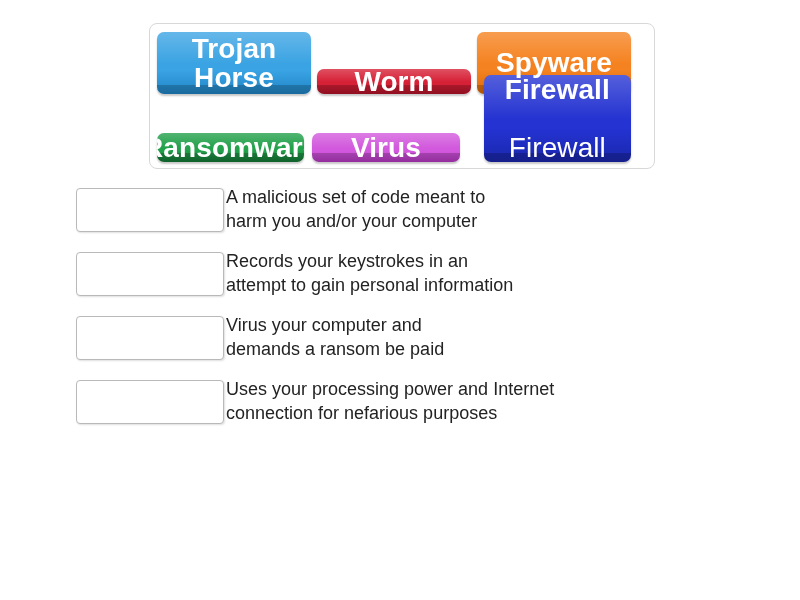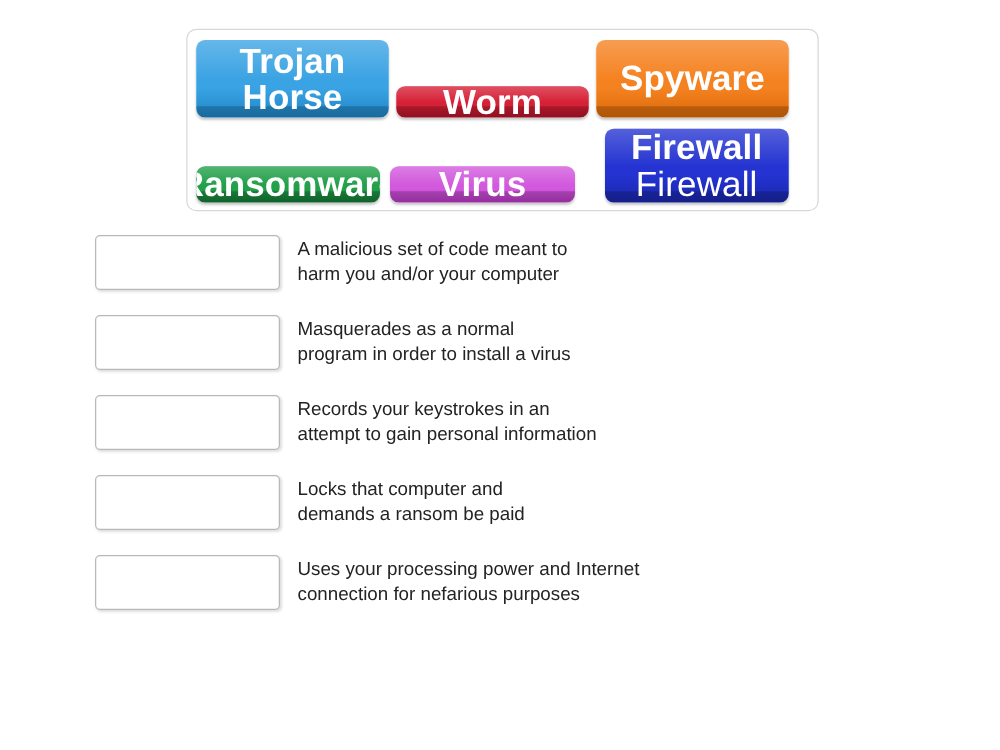--- a/index.html
+++ b/index.html
@@ -102,22 +102,22 @@
     height: 44px;
     box-sizing: border-box;
     border: 1px solid #b9b9b9;
     border-radius: 4px;
     background: #ffffff;
     box-shadow: 1px 1px 2px rgba(0,0,0,.13);
     flex: 0 0 auto;
   }
 
   .definition {
-    margin-left: 14px;
-    font-size: 15px;
+    margin-left: 2px;
+    font-size: 18px;
     line-height: 1.32;
     color: #232323;
     white-space: pre-line;
     flex: 1 1 auto;
   }
 </style>
 </head>
 <body style="background: rgb(255, 255, 255);">
 
 <div id="tile-tray" style="border-color: rgb(216, 216, 216);">
@@ -134,52 +134,47 @@
     </div>
   </div>
 
   <div class="tile-row">
     <div class="tile" id="tile-1-0" style="background: linear-gradient(rgb(34, 160, 74) 0%, rgb(34, 160, 74) 62%, rgb(20, 122, 54) 100%);">
       <span class="tile-label">Ransomware</span>
     </div>
     <div class="tile narrow" id="tile-1-1" style="background: linear-gradient(rgb(210, 89, 221) 0%, rgb(210, 89, 221) 62%, rgb(187, 57, 200) 100%);">
       <span class="tile-label">Virus</span>
     </div>
-    <div class="tile" id="tile-1-2" style="background: linear-gradient(rgb(36, 51, 209) 0%, rgb(36, 51, 209) 62%, rgb(26, 39, 173) 100%);">
+    <div class="tile" id="tile-1-2" style="background: linear-gradient(rgb(36, 51, 209) 0%, rgb(36, 51, 209) 62%, rgb(26, 39, 173) 100%); gap: 28px;">
       <span class="tile-label">Firewall</span>
       <span class="tile-label secondary">Firewall</span>
     </div>
   </div>
 
 </div>
 
 <div id="question-list">
 
   <div class="question-row">
     <div class="drop-slot"></div>
     <div class="definition">A malicious set of code meant to
 harm you and/or your computer</div>
   </div>
 
-  <div class="question-row">
-    <div class="drop-slot"></div>
-    <div class="definition">Masquerades as a normal
-program in order to install a virus</div>
-  </div>
 
 
   <div class="question-row">
     <div class="drop-slot"></div>
     <div class="definition">Records your keystrokes in an
 attempt to gain personal information</div>
   </div>
 
   <div class="question-row">
     <div class="drop-slot"></div>
-    <div class="definition">Locks that computer and
+    <div class="definition">Virus your computer and
 demands a ransom be paid</div>
   </div>
 
   <div class="question-row">
     <div class="drop-slot"></div>
     <div class="definition">Uses your processing power and Internet
 connection for nefarious purposes</div>
   </div>
 
 </div>

